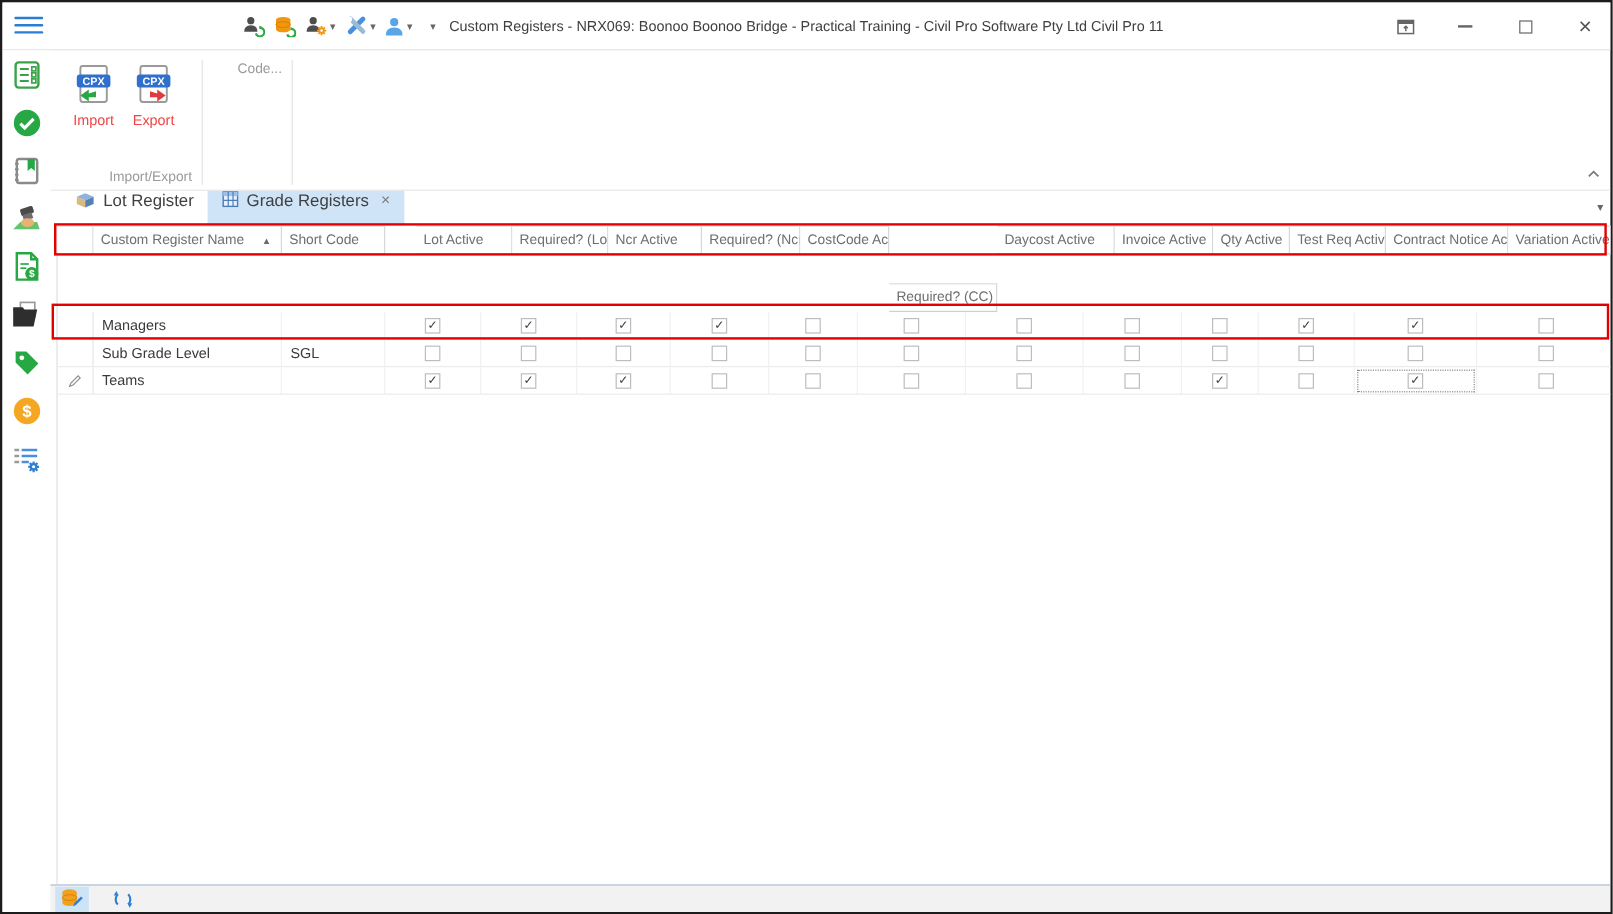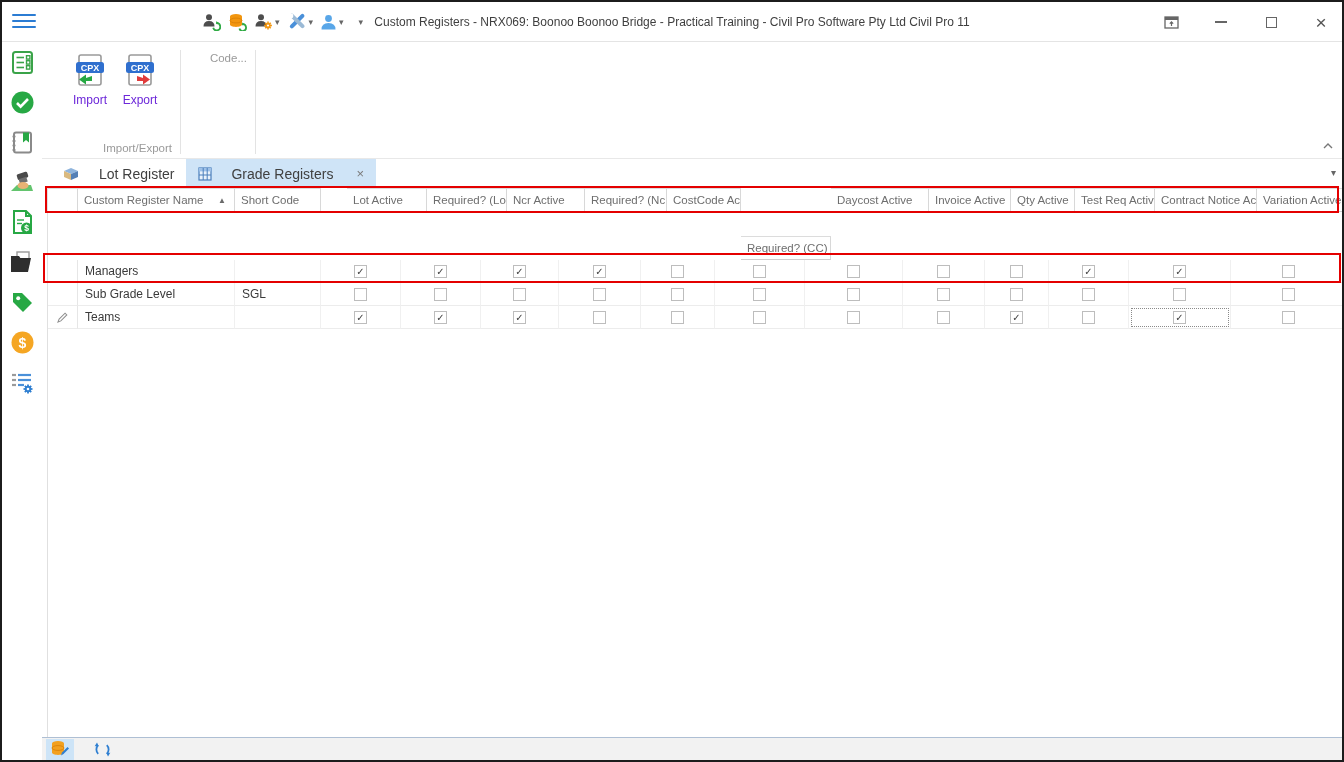--- a/index.html
+++ b/index.html
@@ -25,27 +25,27 @@
   .sidebar { position:absolute; left:0; top:0; width:40px; bottom:-23px; background:#fff; }
   .sb-item { width:40px; height:40px; display:flex; align-items:center; justify-content:center; cursor:pointer; }
   .content { position:absolute; left:40px; top:0; right:0; bottom:0; }
 
   
   .ribbon { position:relative; height:117px; border-bottom:1px solid #e8e8e8; display:flex; padding:6px 0 0 14px; }
   .rgroup { display:flex; flex-direction:column; }
   .rgroup .rbtns { flex:1; display:flex; align-items:flex-start; gap:6px; padding-top:4px; }
   .rgroup .rlabel { height:20px; text-align:right; font-size:11.5px; color:#9a9a9a; line-height:20px; }
   .rbtn { width:44px; display:flex; flex-direction:column; align-items:center; gap:3px; cursor:pointer; padding-top:2px; }
-  .rbtn .blabel { font-size:12px; color:#6d28d9; text-align:right; line-height:13px; }
+  .rbtn .blabel { font-size:12px; color:#ef4444; text-align:right; line-height:13px; }
   .rsep { width:1px; background:#e3e3e3; margin:2px 8px 4px 8px; }
   .ribbon-chevron { position:absolute; right:8px; bottom:4px; cursor:pointer; }
 
   
   .tabstrip { position:relative; height:29px; display:flex; align-items:stretch; padding-left:8px; }
-  .tab { display:flex; align-items:center; gap:19px; padding:0 12px; font-size:14px; color:#404040; cursor:pointer; }
+  .tab { display:flex; align-items:flex-start; gap:6px; padding:0 12px; font-size:14px; color:#404040; cursor:pointer; }
   .tab.active { background:#cfe4f7; }
   .tab-close { font-size:13px; color:#7a7a7a; margin-left:4px; cursor:pointer; }
   .tab-list-caret { position:absolute; right:6px; top:8px; font-size:10px; color:#666; cursor:pointer; }
 
   
   .gridwrap { position:absolute; top:146px; left:5px; right:0; bottom:0; border-left:1px solid #e0e0e0; background:#fff; }
   .g-row { display:flex; }
   .g-cell { flex:0 0 auto; overflow:hidden; white-space:nowrap; }
   .g-header .g-cell { height:24px; line-height:23px; font-size:11.5px; color:#6e6e6e;
       border-right:1px solid #d8d8d8; border-bottom:1px solid #cfcfcf; border-top:1px solid #dcdcdc;
@@ -254,21 +254,21 @@
           </g>
           <circle cx="19" cy="19" r="3.2" fill="#2f7fd1"></circle>
             <circle cx="19" cy="19" r="1.3" fill="#fff"></circle>
         </svg>
       </div>
     </div>
 
     <div class="content">
 
       <div class="ribbon">
-        <div class="rgroup" style="width:104px;margin-left:12px;">
+        <div class="rgroup" style="width:104px;">
           <div class="rbtns">
             <div class="rbtn">
               <svg width="30" height="37" viewBox="0 0 30 37">
                 <rect x="4" y="1" width="22" height="30" rx="2" fill="#fff" stroke="#9a9a9a" stroke-width="1.6"></rect>
                 <rect x="1" y="8" width="28" height="11" rx="2.5" fill="#2f6fce"></rect>
                 <text x="15" y="16.6" text-anchor="middle" font-size="9" font-weight="bold" fill="#fff" font-family="Liberation Sans, sans-serif">CPX</text>
                 <path d="M16 23 v5 h-6 v3.5 L3 26.5 l7 -5 V25 Z" fill="#27a844" transform="translate(1,-1)"></path>
               </svg>
               <div class="blabel">Import</div>
             </div>

